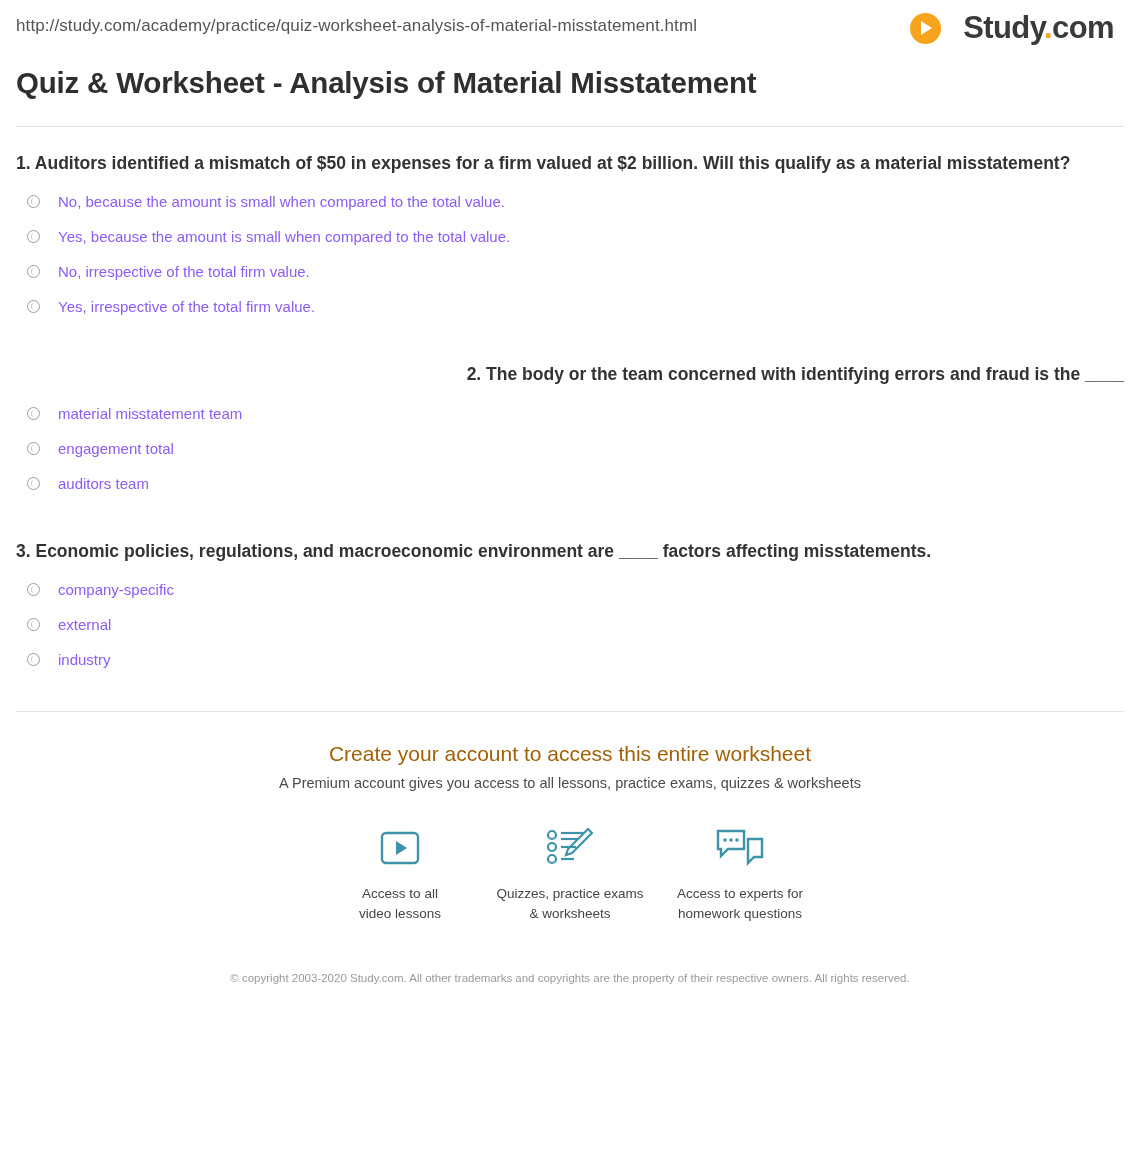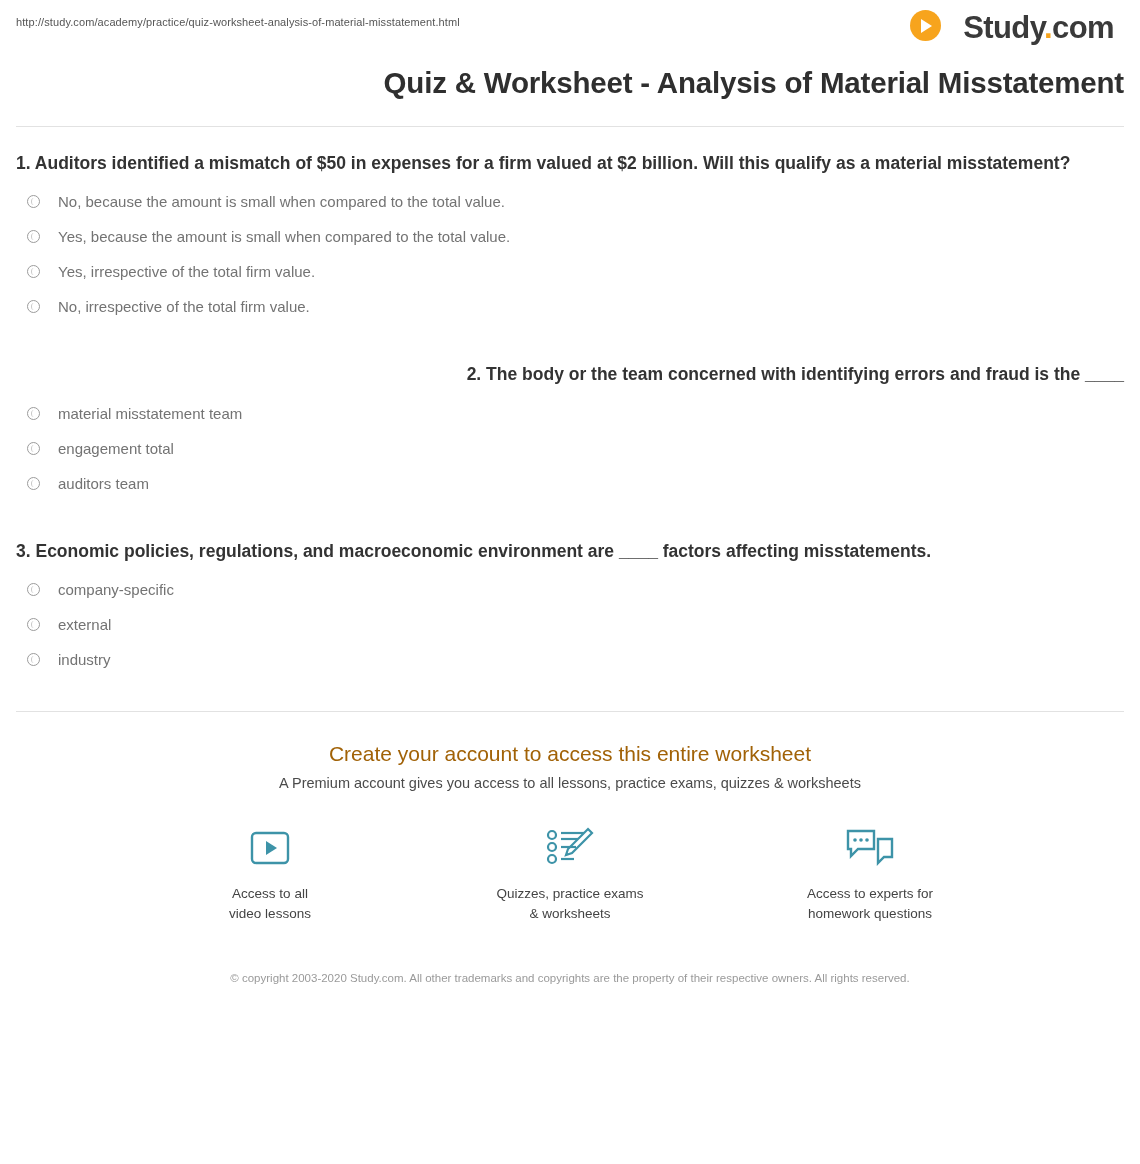--- a/index.html
+++ b/index.html
@@ -22,27 +22,28 @@
   }
   
   .topbar {
     display: flex;
     align-items: flex-start;
     justify-content: space-between;
     padding: 10px 0 4px 0;
     height: 48px;
   }
   .url {
-    font-size: 11px;
+    font-size: 17px;
     color: #555555;
     padding-top: 6px;
     letter-spacing: 0.1px;
   }
   .logo {
     display: flex;
+    align-items: center;
     gap: 22px;
     padding-right: 10px;
   }
   .logo-mark {
     width: 31px;
     height: 31px;
     border-radius: 50%;
     background: #f7a41d;
     position: relative;
     display: inline-block;
@@ -63,21 +64,20 @@
     letter-spacing: -0.6px;
   }
   .logo-text .dot { color: #f7a41d; }
 
   h1.title {
     font-size: 29.5px;
     font-weight: bold;
     color: #2f2f2f;
     margin: 18px 0 0 0;
     letter-spacing: -0.2px;
-    text-align: right;
   }
   .rule {
     border: 0;
     border-top: 1px solid #e2e2e2;
     margin: 26px 0 0 0;
   }
   
   .questions { margin-top: 10px; }
   .question { margin-top: 24px; }
   .q-text {
@@ -86,21 +86,21 @@
     color: #333333;
     line-height: 1.45;
     margin: 0 0 8px 0;
   }
   .choices { margin: 0; padding: 0; list-style: none; }
   .choice {
     display: flex;
     align-items: center;
     padding: 9px 0 9px 0;
     font-size: 15px;
-    color: #737373;
+    color: #8b5cf6;
   }
   .radio {
     width: 13px;
     height: 13px;
     border: 1px solid #9c9c9c;
     border-radius: 50%;
     margin: 0 18px 0 11px;
     flex: none;
     background: #fff;
     position: relative;
@@ -127,21 +127,20 @@
     font-weight: normal;
   }
   .promo-sub {
     font-size: 14.5px;
     color: #4b4b4b;
     margin: 9px 0 0 0;
   }
   .features {
     display: flex;
     justify-content: center;
-    gap: 130px;
     margin-top: 32px;
   }
   .feature {
     width: 170px;
     text-align: center;
   }
   .feature-icon {
     height: 50px;
     display: flex;
     align-items: center;
@@ -186,25 +185,25 @@
         <li class="choice">
           <span class="radio"></span>
           <span>No, because the amount is small when compared to the total value.</span>
         </li>
         <li class="choice">
           <span class="radio"></span>
           <span>Yes, because the amount is small when compared to the total value.</span>
         </li>
         <li class="choice">
           <span class="radio"></span>
+          <span>No, irrespective of the total firm value.</span>
+        </li>
+        <li class="choice">
+          <span class="radio"></span>
           <span>Yes, irrespective of the total firm value.</span>
-        </li>
-        <li class="choice">
-          <span class="radio"></span>
-          <span>No, irrespective of the total firm value.</span>
         </li>
       </ul>
     </div>
 
     <div class="question" style="margin-top:38px;text-align:right;">
       <p class="q-text">2. The body or the team concerned with identifying errors and fraud is the ____</p>
       <ul class="choices">
         <li class="choice">
           <span class="radio"></span>
           <span>material misstatement team</span>

